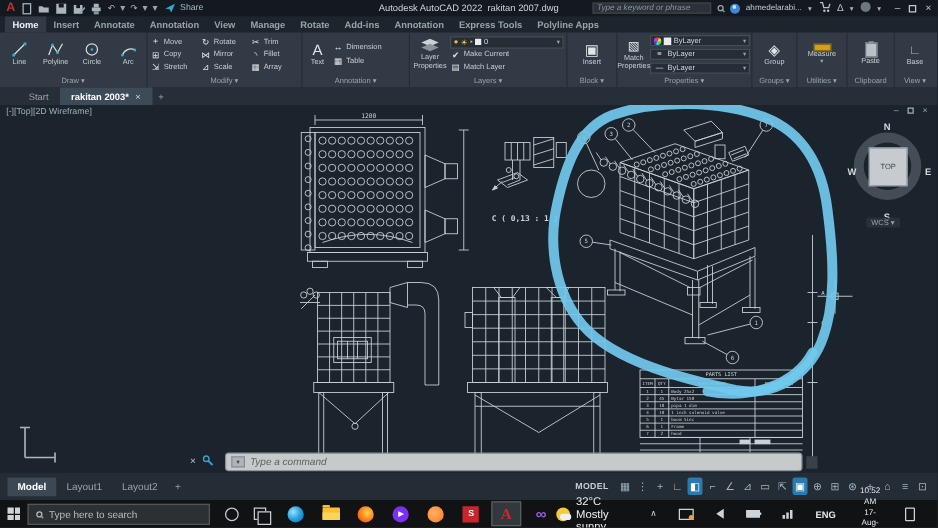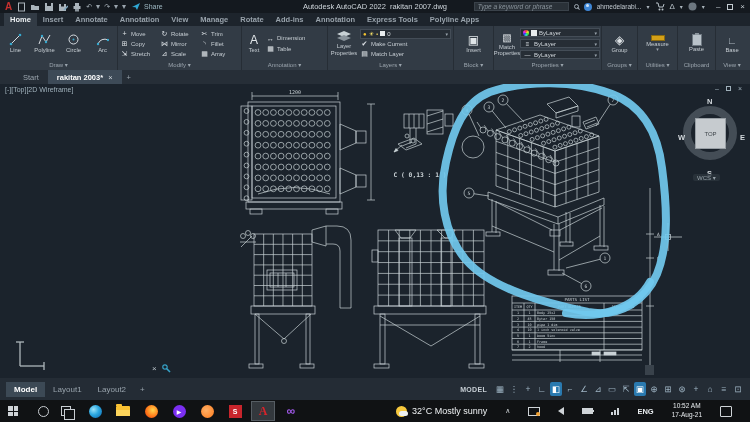--- a/index.html
+++ b/index.html
@@ -880,20 +880,24 @@
     <div class="vc-wcs"><span>WCS</span> ▾</div>
   </div>
 
   <div class="cmd-left">
     <span>×</span>
     <svg width="9" height="9">
         <circle cx="3" cy="3" r="2.2" fill="none" stroke="#36a3c9" stroke-width="1.2"></circle>
         <line x1="4.5" y1="4.5" x2="8" y2="8" stroke="#36a3c9" stroke-width="1.6"></line>
       </svg>
   </div>
+  <div class="cmdbar">
+    <span class="cmd-icon">▾</span>
+    <span class="cmd-text">Type a command</span>
+  </div>
   <div class="cmd-grip"></div>
 </div>
 
 <div class="statusbar">
   <div class="ltabs">
     <span class="ltab active">Model</span>
     <span class="ltab">Layout1</span>
     <span class="ltab">Layout2</span>
     <span class="ltab ltab-plus">+</span>
   </div>
@@ -924,20 +928,24 @@
 
 <div class="taskbar">
   <span class="start">
     <span class="winlogo">
         <span></span>
         <span></span>
         <span></span>
         <span></span>
       </span>
   </span>
+  <span class="tsearch">
+    <span class="mag" style="border-color:#b6bcc1"></span>
+    <span>Type here to search</span>
+  </span>
   <span class="cortana"></span>
   <span class="taskview"></span>
   <span class="apps" id="task-apps">
       <span class="app">
         <span class="circ ic-edge"></span>
       </span>
       <span class="app">
         <span class="folder"></span>
       </span>
       <span class="app">

